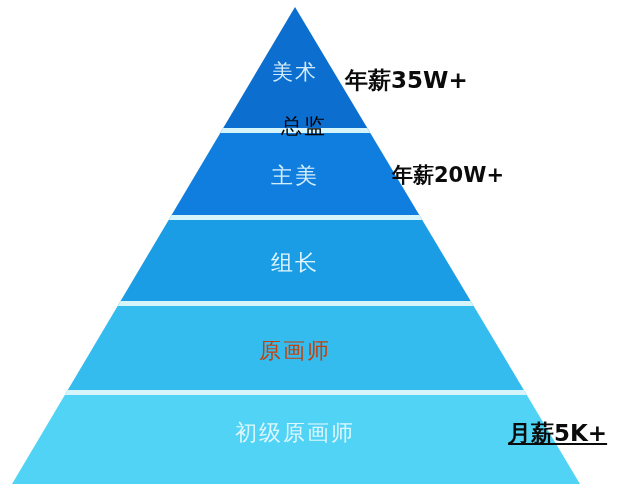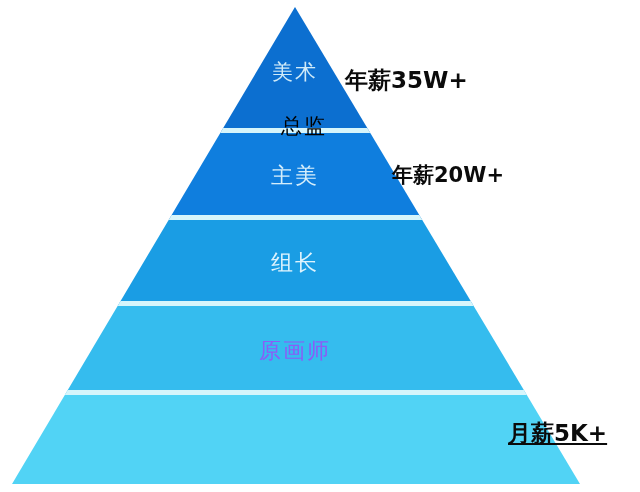--- a/index.html
+++ b/index.html
@@ -72,22 +72,23 @@
     </g>
   </svg>
 
   <div class="tier-label" id="t1a" style="left: 235px; top: 58px; width: 120px; font-size: 21px; color: rgb(207, 234, 248);">美术</div>
   <div class="tier-label" id="t1b" style="left: 244px; top: 96px; width: 120px; font-size: 21px; color: #000000; margin-top: 16px;">总监</div>
 
   <div class="tier-label" id="t3" style="left: 225px; top: 248px; width: 140px; font-size: 22px; color: rgb(221, 243, 253);">组长</div>
 
   <div class="tier-label" id="t2" style="left: 225px; top: 161px; width: 140px; font-size: 22px; color: rgb(213, 238, 251);">主美</div>
 
-  <div class="tier-label" id="t4" style="left: 215px; top: 336px; width: 160px; font-size: 22px; color: #8b5cf6;">原画师</div>
+  <div class="tier-label" id="t4" style="left: 215px; top: 336px; width: 160px; font-size: 22px; color: #c2410c;">原画师</div>
 
+  <div class="tier-label" id="t5" style="left: 205px; top: 418px; width: 180px; font-size: 22px; color: rgb(221, 246, 254);">初级原画师</div>
 
   <div class="salary-label" id="s1" style="left:345px; top:65px; font-size:23px;">年薪35W+</div>
 
   <div class="salary-label" id="s2" style="left:392px; top:161px; font-size:21px;">年薪20W+</div>
 
 
 
   <div class="salary-label" id="s5" style="left:508px; top:418px; font-size:23px;text-decoration:underline;">月薪5K+</div>
 
 </div>

